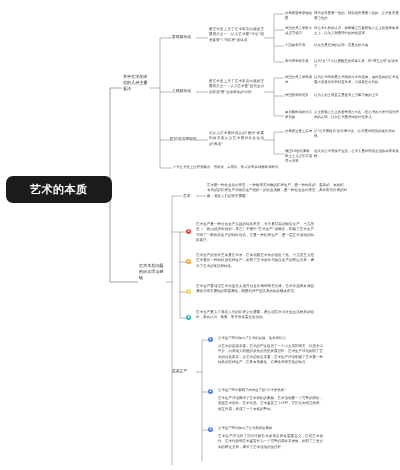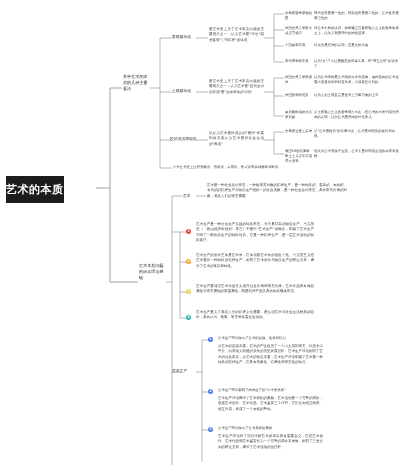--- a/index.html
+++ b/index.html
@@ -12,22 +12,22 @@
   #canvas { position:relative; width:400px; height:470px; background:#fff; }
 
   svg.wires { position:absolute; inset:0; width:400px; height:470px; pointer-events:none; }
 
   .node { position:absolute; }
 
   
   .root {
     background:#1c1c1c;
     color:#ffffff;
-    border-radius:0;
-    padding:7px 0;
+    border-radius:7px;
+    padding:7px 24px;
     font-size:11px;
     font-weight:bold;
     letter-spacing:.5px;
     white-space:nowrap;
     line-height:1.2;
   }
 
   
   .l1 {
     font-size:4.1px;

